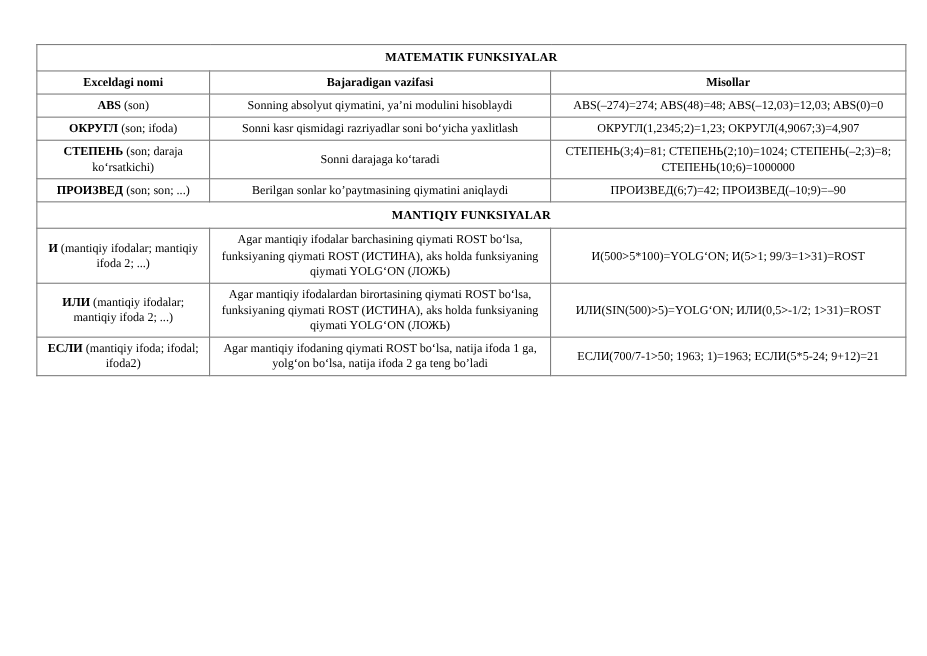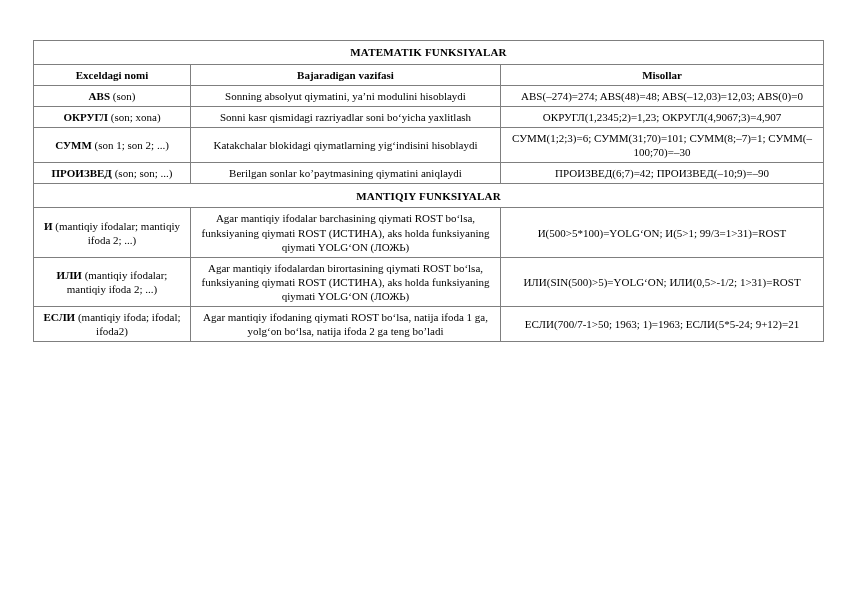--- a/index.html
+++ b/index.html
@@ -103,28 +103,28 @@
           <td class="colhead">Bajaradigan vazifasi</td>
           <td class="colhead">Misollar</td>
         </tr>
 
         <tr>
           <td class="name"><span class="fn">ABS</span> <span>(son)</span></td>
           <td class="desc">Sonning absolyut qiymatini, ya’ni modulini hisoblaydi</td>
           <td class="ex">ABS(–274)=274; ABS(48)=48; ABS(–12,03)=12,03; ABS(0)=0</td>
         </tr>
         <tr>
-          <td class="name"><span class="fn">ОКРУГЛ</span> <span>(son; xona)</span></td>
+          <td class="name"><span class="fn">ОКРУГЛ</span> <span>(son; ifoda)</span></td>
           <td class="desc">Sonni kasr qismidagi razriyadlar soni bo‘yicha yaxlitlash</td>
           <td class="ex">ОКРУГЛ(1,2345;2)=1,23; ОКРУГЛ(4,9067;3)=4,907</td>
         </tr>
         <tr>
-          <td class="name"><span class="fn">СУММ</span> <span>(son 1; son 2; ...)</span></td>
-          <td class="desc">Katakchalar blokidagi qiymatlarning yig‘indisini hisoblaydi</td>
-          <td class="ex">СУММ(1;2;3)=6; СУММ(31;70)=101; СУММ(8;–7)=1; СУММ(–100;70)=–30</td>
+          <td class="name"><span class="fn">СТЕПЕНЬ</span> <span>(son; daraja ko‘rsatkichi)</span></td>
+          <td class="desc">Sonni darajaga ko‘taradi</td>
+          <td class="ex">СТЕПЕНЬ(3;4)=81; СТЕПЕНЬ(2;10)=1024; СТЕПЕНЬ(–2;3)=8; СТЕПЕНЬ(10;6)=1000000</td>
         </tr>
         <tr>
           <td class="name"><span class="fn">ПРОИЗВЕД</span> <span>(son; son; ...)</span></td>
           <td class="desc">Berilgan sonlar ko’paytmasining qiymatini aniqlaydi</td>
           <td class="ex">ПРОИЗВЕД(6;7)=42; ПРОИЗВЕД(–10;9)=–90</td>
         </tr>
 
         <tr>
           <td class="section-title" colspan="3">MANTIQIY FUNKSIYALAR</td>
         </tr>

